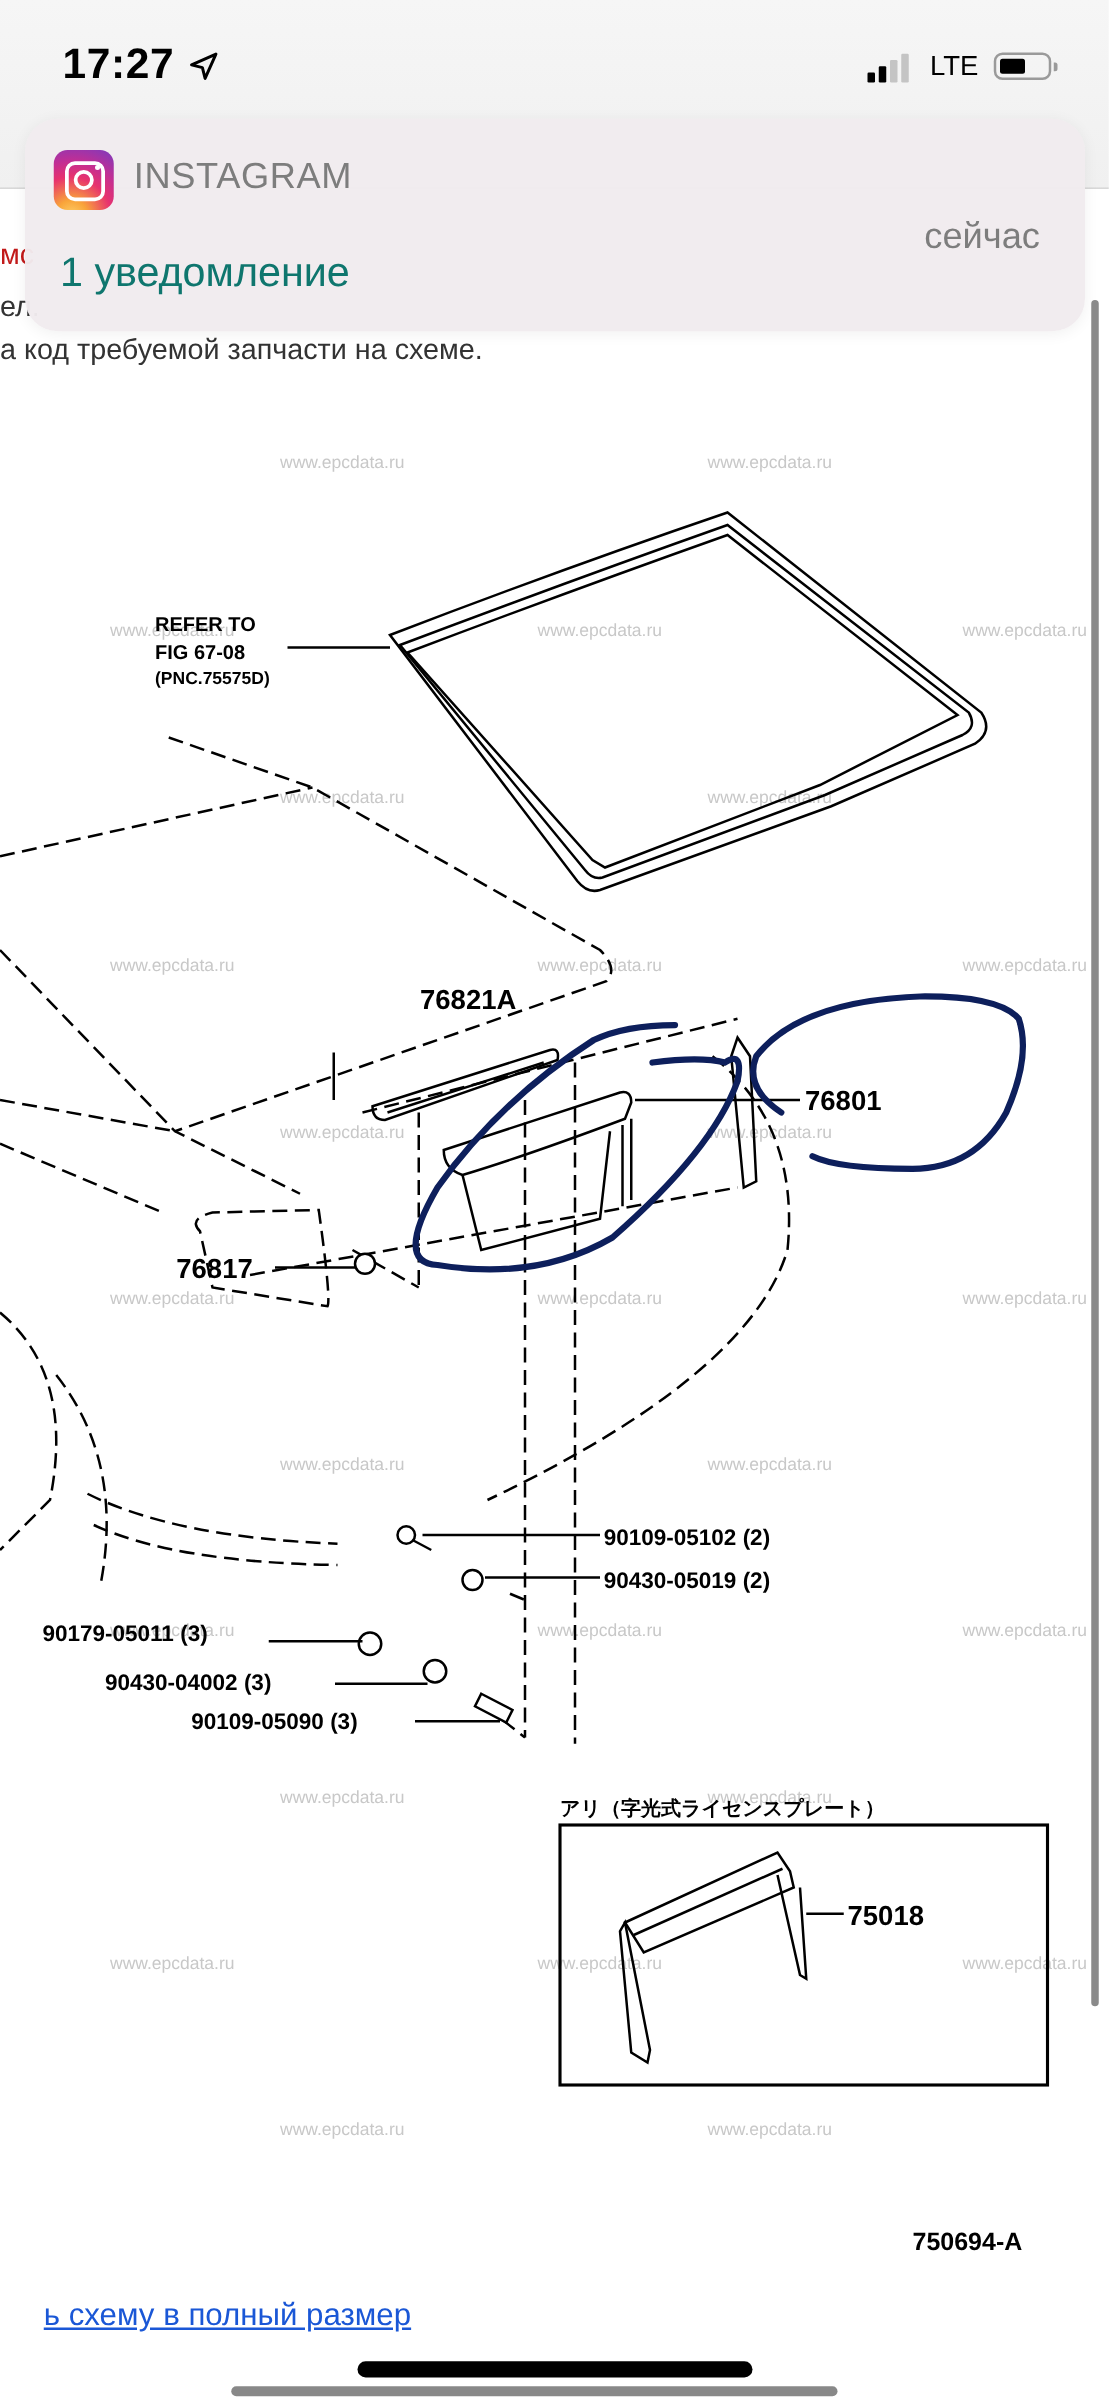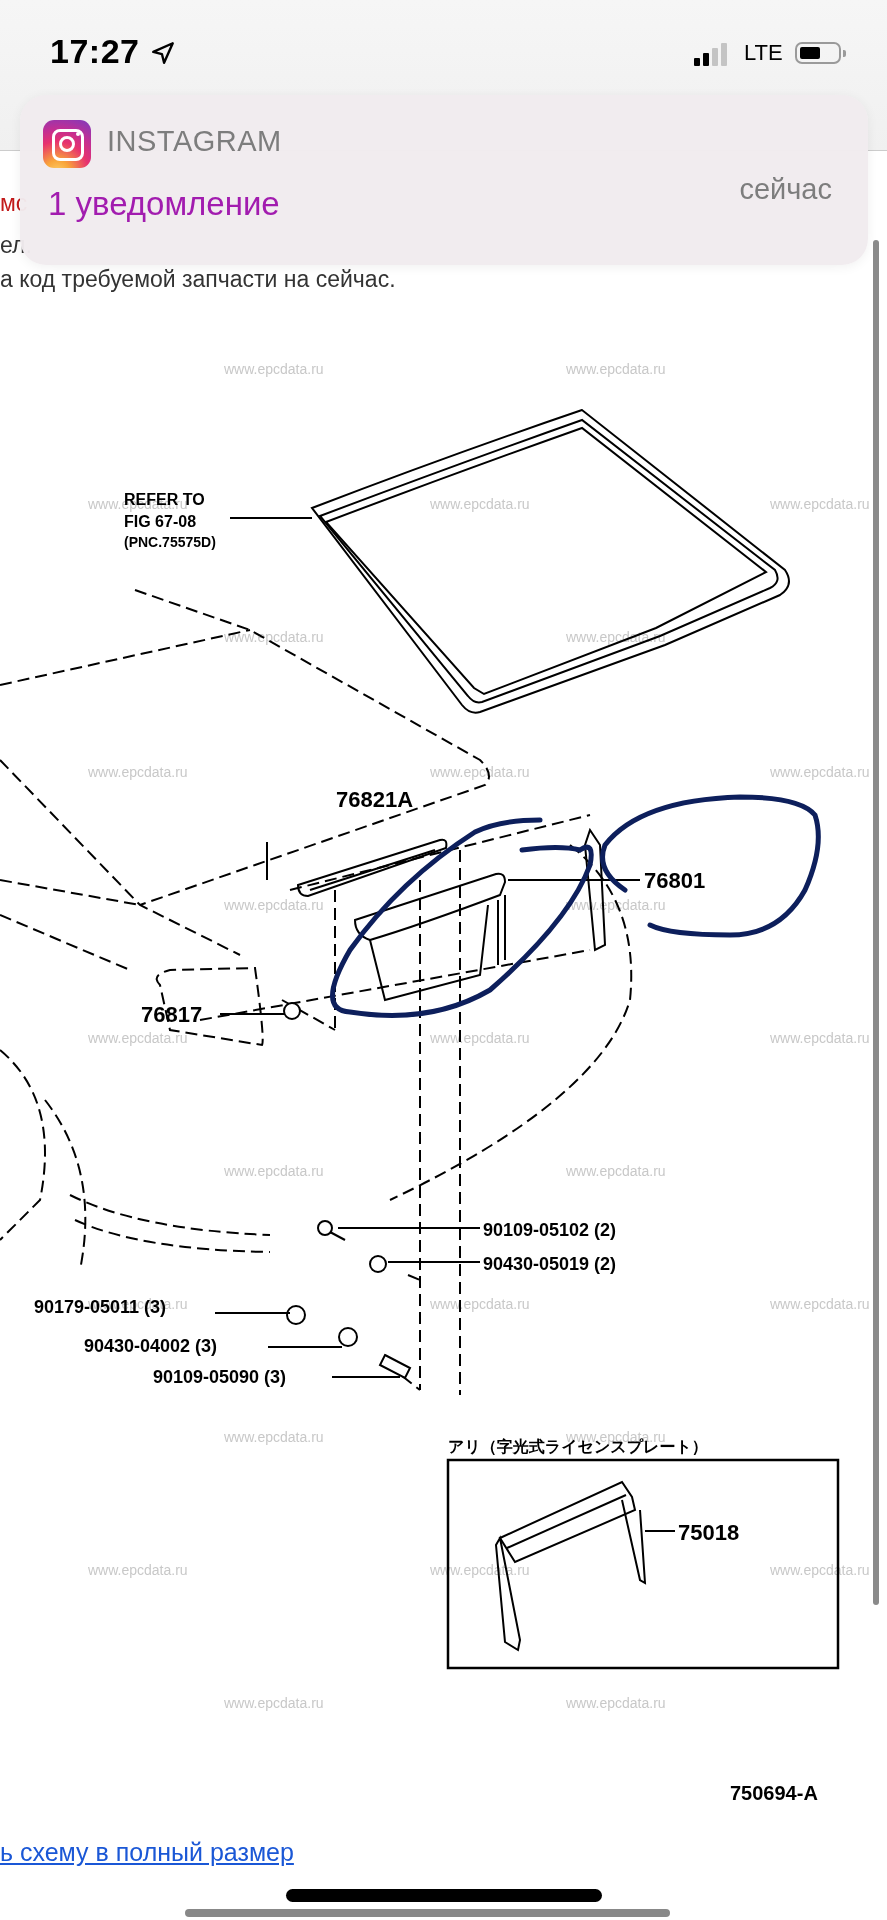--- a/index.html
+++ b/index.html
@@ -17,26 +17,26 @@
   .webbar-line{position:absolute;left:0;top:150px;width:887px;height:1px;background:#ccc;}
   .page-text{position:absolute;left:0;font-size:23px;color:#333;white-space:nowrap;}
   .page-red{color:#c21a1a;}
   .notif{position:absolute;left:20px;top:95px;width:848px;height:170px;background:rgba(241,235,238,0.97);border-radius:26px;box-shadow:0 2px 12px rgba(0,0,0,0.06);text-align:right;}
   .ig-icon{position:absolute;left:23px;top:25px;width:48px;height:48px;border-radius:11px;background:radial-gradient(circle at 30% 110%,#fdd06a 0%,#f9a53a 20%,#e7326e 50%,#c22e94 70%,#7a3bbf 100%);}
   .ig-icon .cam{position:absolute;left:9px;top:9px;width:26px;height:26px;border:3px solid #fff;border-radius:8px;}
   .ig-icon .lens{position:absolute;left:16px;top:16px;width:10px;height:10px;border:3px solid #fff;border-radius:50%;}
   .ig-icon .dot{position:absolute;left:33px;top:12px;width:4px;height:4px;background:#fff;border-radius:50%;}
   .app-name{position:absolute;left:87px;top:30px;font-size:29px;color:#7d7d7d;letter-spacing:0.5px;}
   .notif-time{position:absolute;right:36px;top:30px;font-size:29px;color:#7d7d7d;margin-top:48px;}
-  .notif-body{position:absolute;left:28px;top:90px;font-size:33px;color:#a21caf;}
+  .notif-body{position:absolute;left:28px;top:104px;font-size:33px;color:#0f766e;}
   .scrollbar{position:absolute;left:873px;top:240px;width:6px;height:1365px;background:#8a8a8a;border-radius:3px;}
   .diagram{position:absolute;left:0;top:330px;width:887px;height:1500px;}
   .wm{font-family:"Liberation Sans",sans-serif;font-size:14px;fill:#c8c8c8;}
   .lbl{font-family:"Liberation Sans",sans-serif;font-weight:bold;fill:#000;}
-  .link{position:absolute;left:0;top:1838px;font-size:25px;color:#1a57d6;text-decoration:underline;white-space:nowrap;}
+  .link{position:absolute;left:0;top:1838px;font-size:25px;color:#1a57d6;text-decoration:underline;white-space:nowrap;padding-left:35px;}
   .home{position:absolute;left:286px;top:1889px;width:316px;height:13px;background:#000;border-radius:7px;}
   .hbar{position:absolute;left:185px;top:1909px;width:485px;height:8px;background:#888;border-radius:4px;}
 </style>
 </head>
 <body>
 
 <div class="statusbar">
   <span class="time">17:27</span>
   <svg class="loc" viewBox="0 0 24 24">
       <path d="M21 3 L3 11 L11 13 L13 21 Z" fill="none" stroke="#000" stroke-width="2.2" stroke-linejoin="round"></path>
@@ -50,21 +50,21 @@
   <span class="lte">LTE</span>
   <div class="battery">
       <div class="fill"></div>
       <div class="nub"></div>
     </div>
 </div>
 <div class="webbar-line"></div>
 
 <div class="page-text page-red" style="top:190px;">мс</div>
 <div class="page-text" style="top:232px;">ел.</div>
-<div class="page-text" style="top:266px;">а код требуемой запчасти на сейчас.</div>
+<div class="page-text" style="top:266px;">а код требуемой запчасти на схеме.</div>
 
 <div class="notif">
   <div class="ig-icon">
       <div class="cam"></div>
       <div class="lens"></div>
       <div class="dot"></div>
     </div>
   <span class="app-name">INSTAGRAM</span>
   <span class="notif-time">сейчас</span>
   <span class="notif-body">1 уведомление</span>

